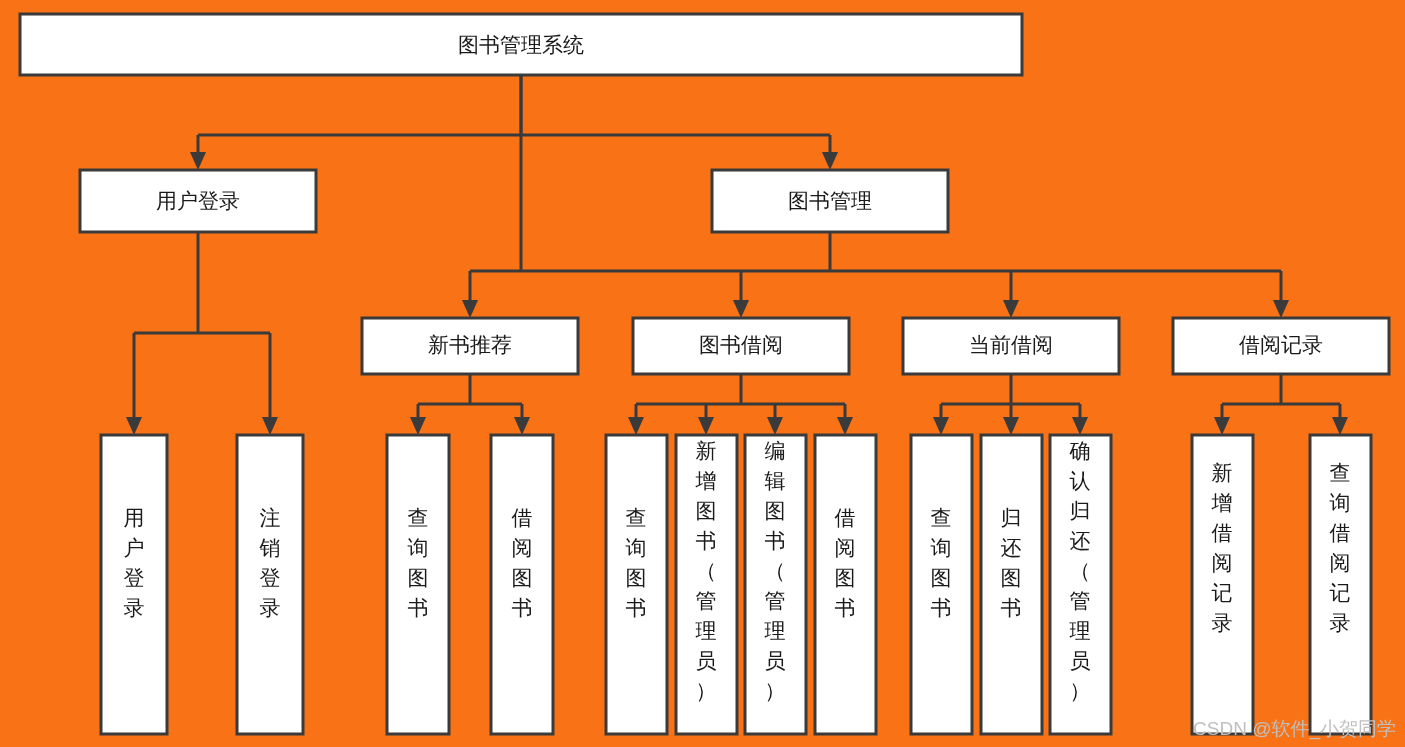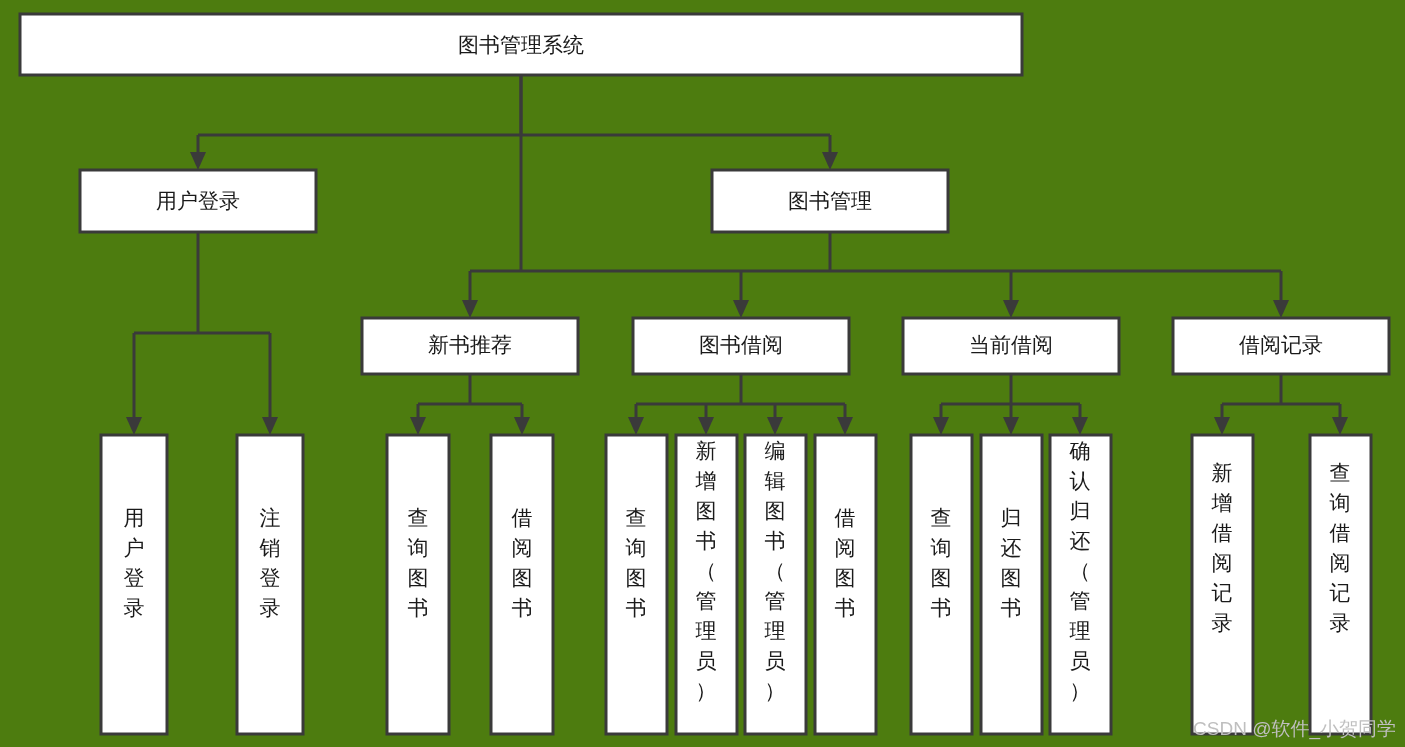--- a/index.html
+++ b/index.html
@@ -8,21 +8,21 @@
     padding: 0;
     background: #ffffff;
   }
   body {
     font-family: "Liberation Sans", "DejaVu Sans", sans-serif;
   }
   #diagram-root {
     position: relative;
     width: 1405px;
     height: 747px;
-    background: #4d7c0f;
+    background: #f97316;
     overflow: hidden;
   }
   svg.diagram-canvas {
     position: absolute;
     left: 0;
     top: 0;
     width: 1405px;
     height: 747px;
   }
   .node-box {

